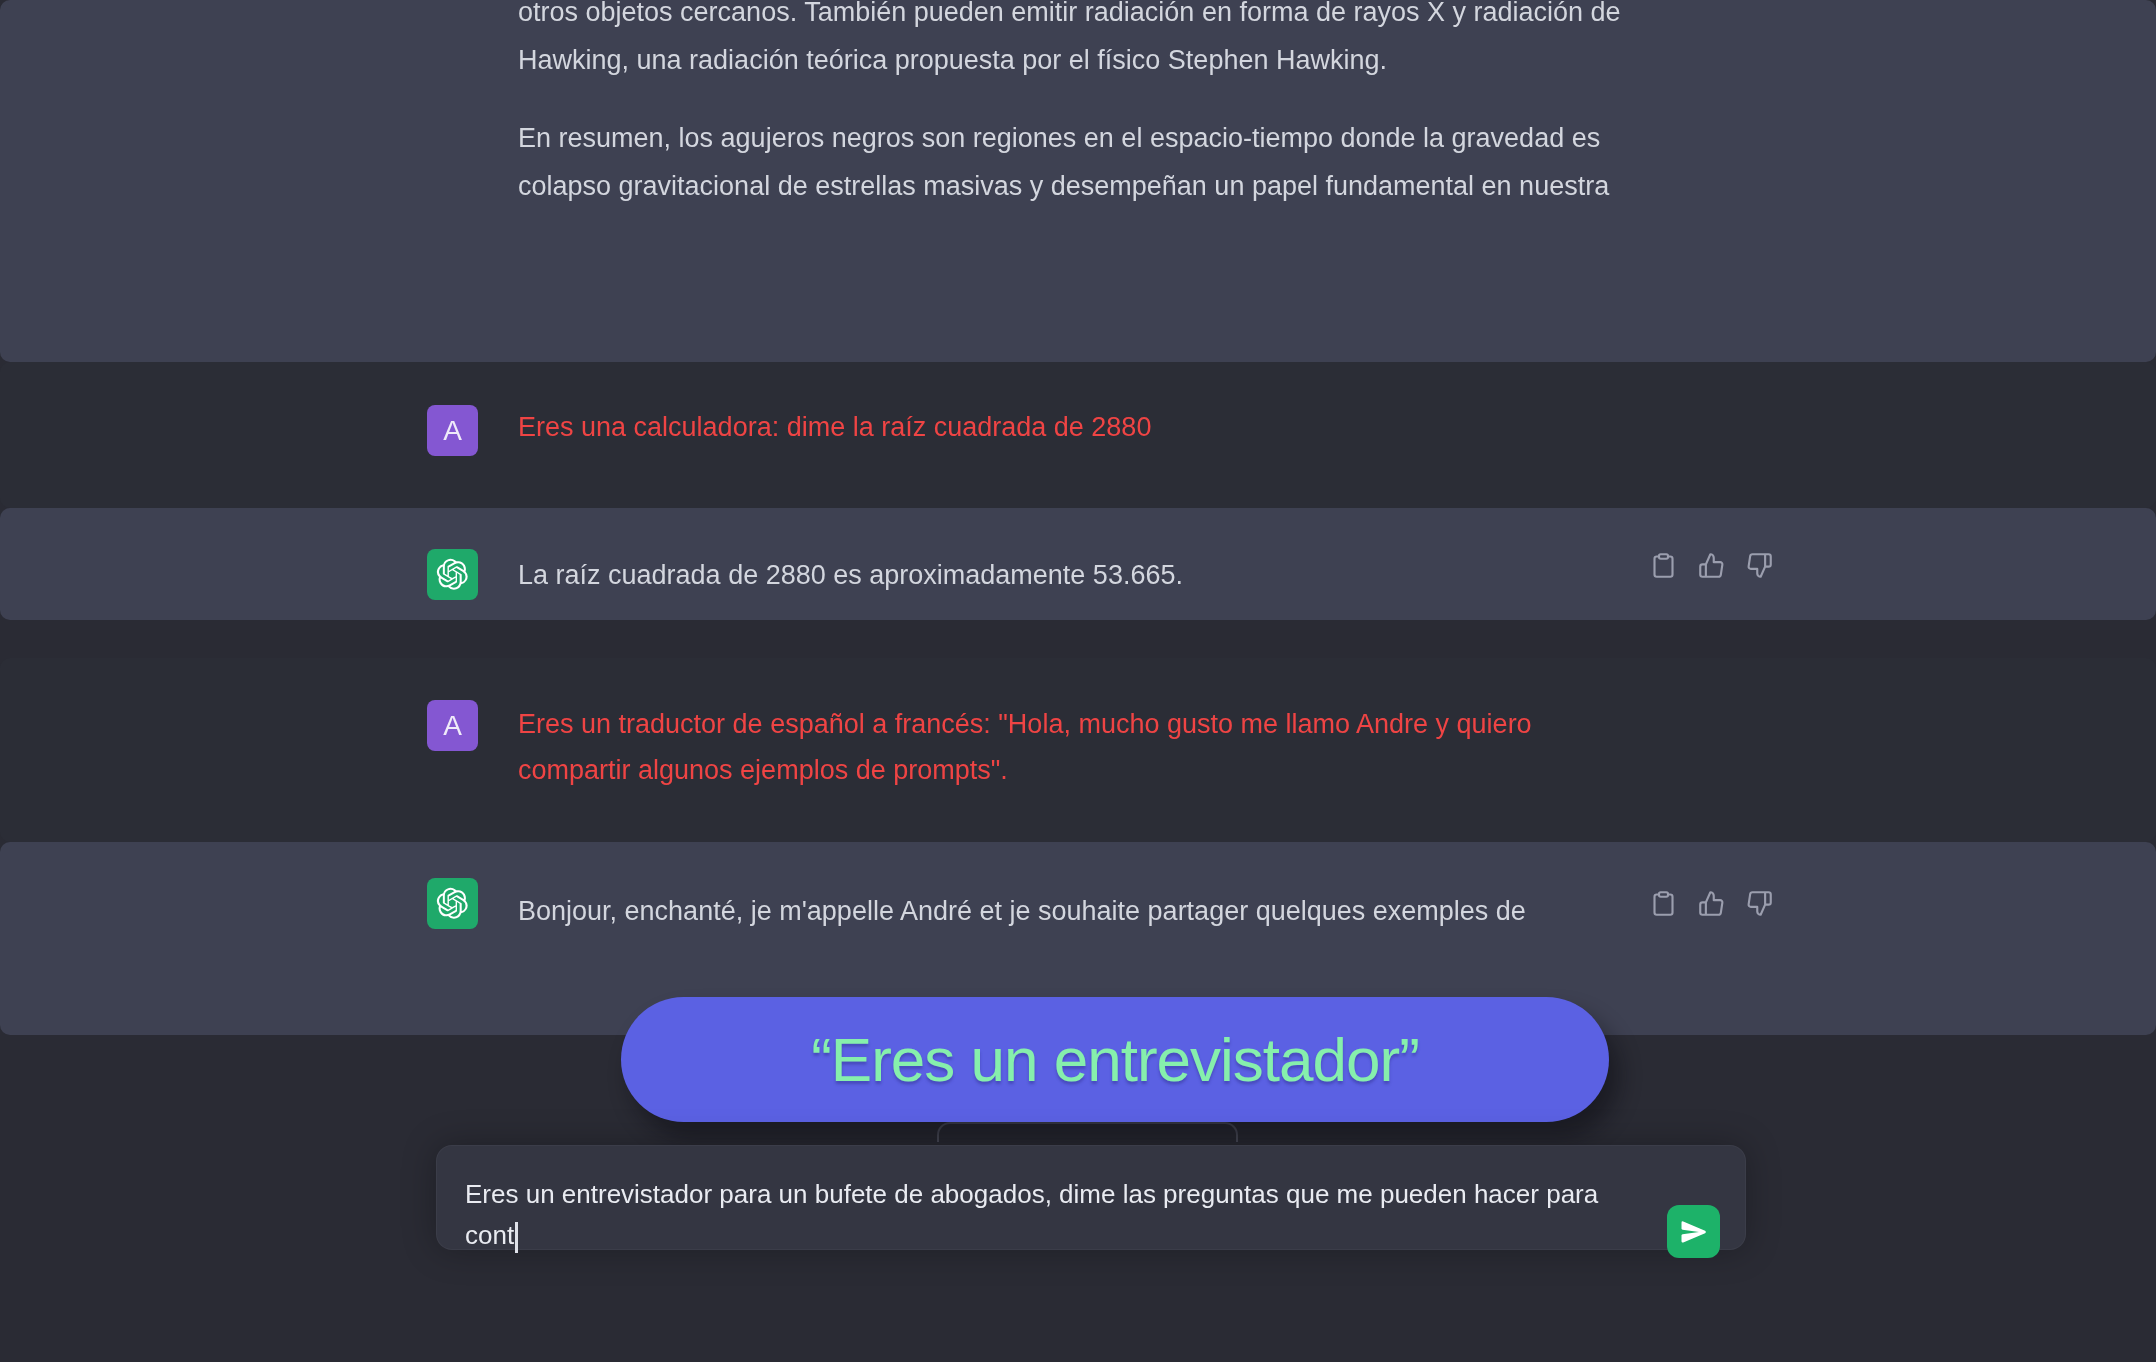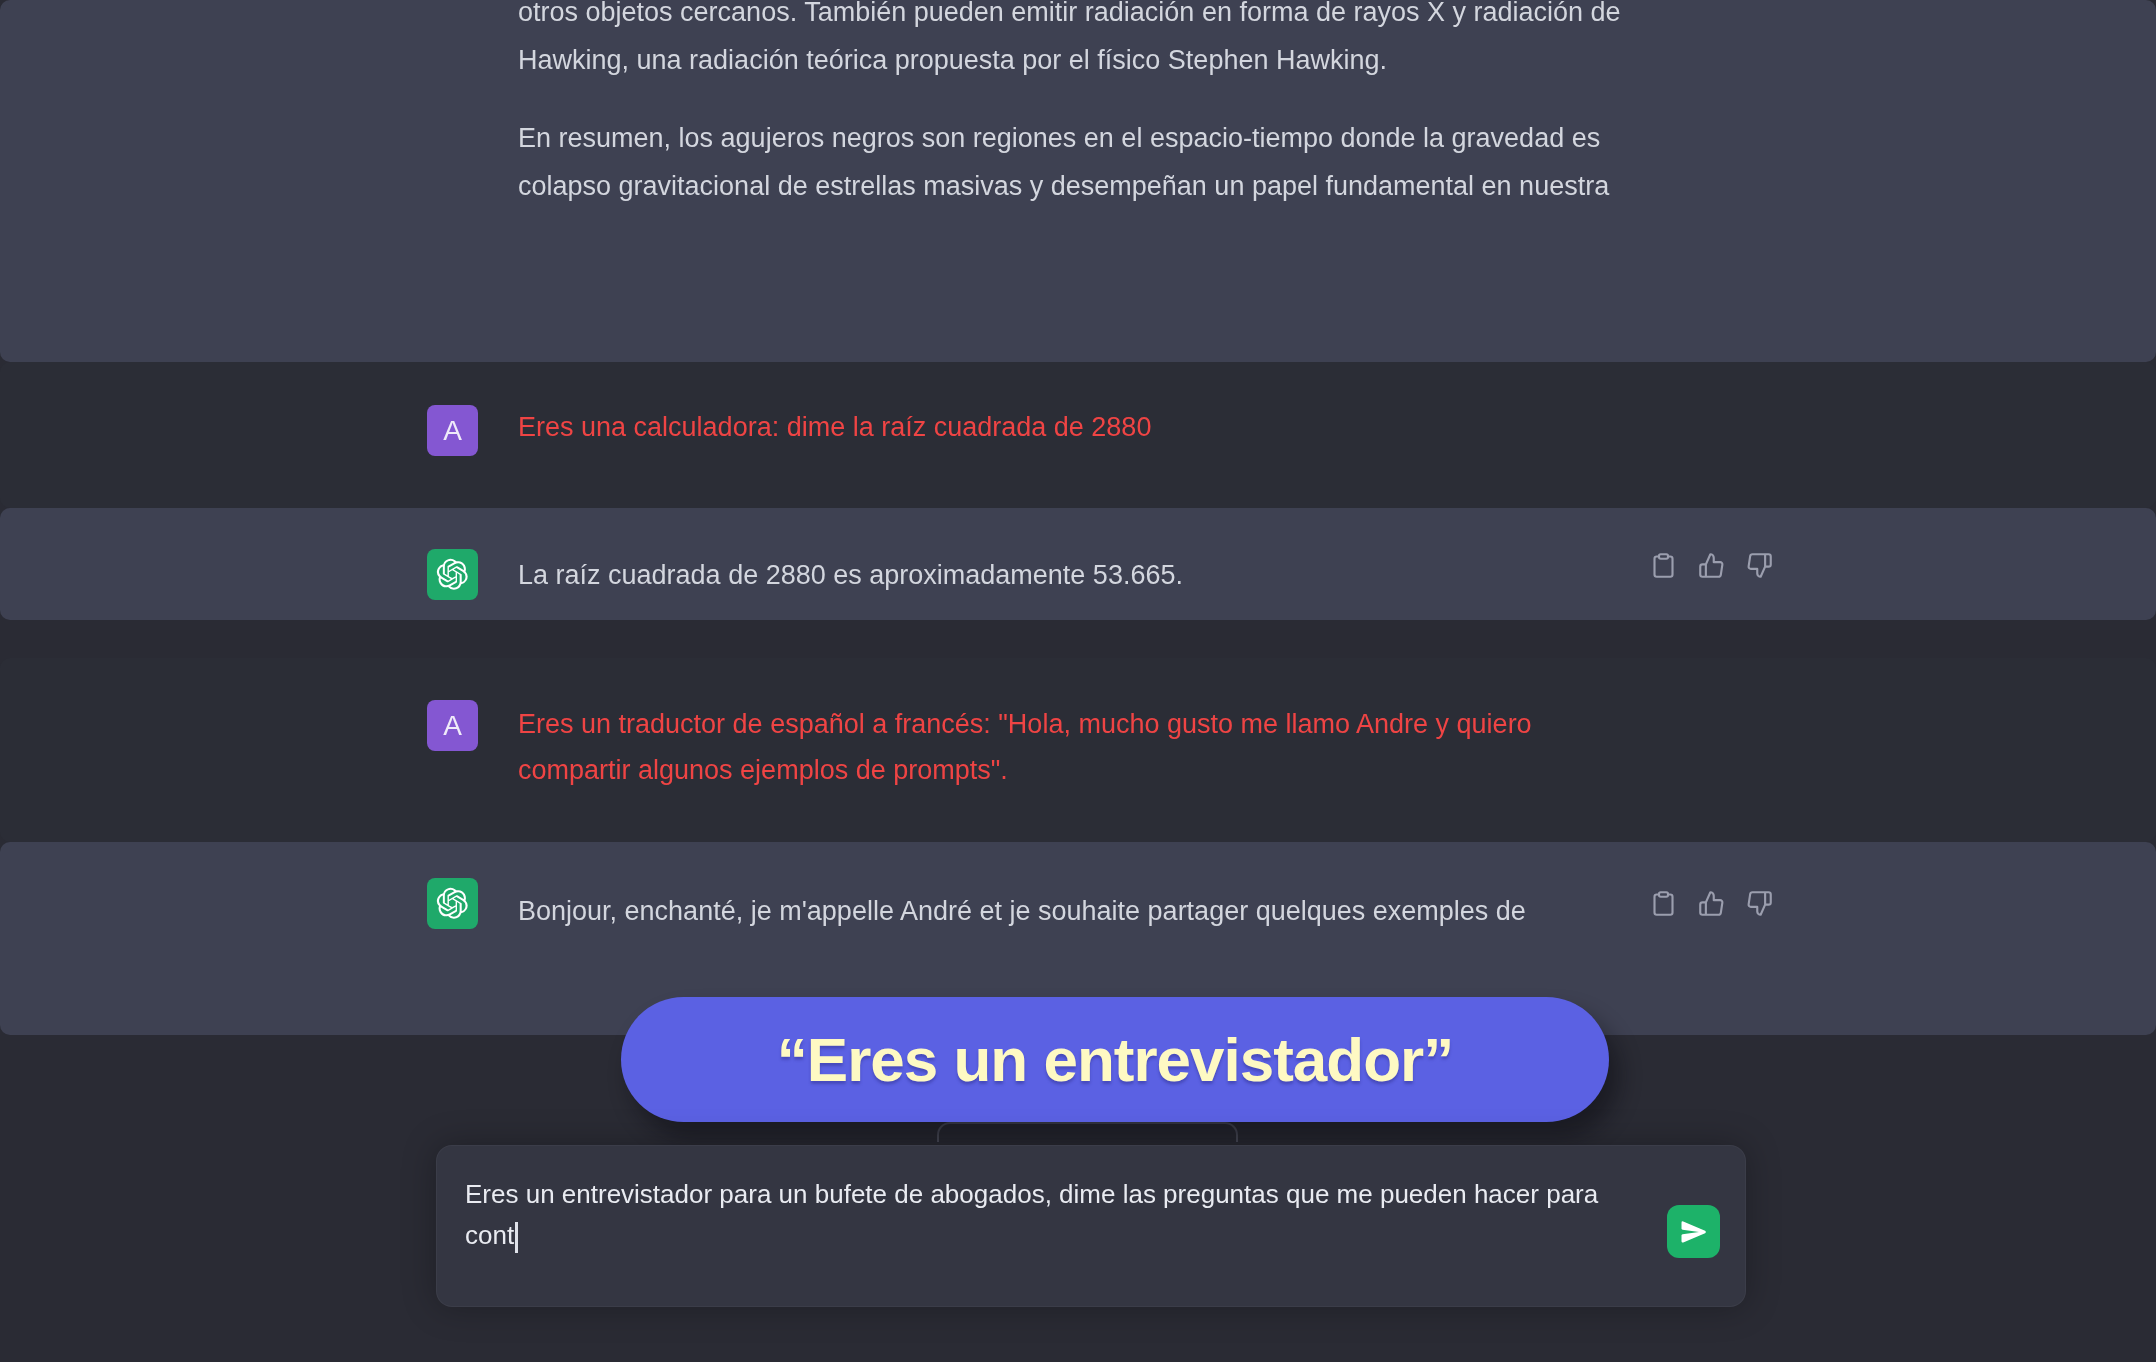--- a/index.html
+++ b/index.html
@@ -42,27 +42,27 @@
   }
 
   
   #caption-pill {
     position:absolute; left:621px; top:997px; width:988px; height:125px; z-index:2;
     background:#5b61e3; border-radius:63px;
     display:flex; align-items:center; justify-content:center;
     box-shadow:10px 16px 22px rgba(8,8,16,0.45);
   }
   #caption-pill .caption-text {
-    color:#fef9c3; font-size:62px; font-weight:700; letter-spacing:-1px;
+    color:#86efac; font-size:62px; font-weight:400; letter-spacing:-1px;
     text-shadow:0 3px 3px rgba(40,40,130,0.4); white-space:nowrap;
   }
 
   
   #composer {
-    position:absolute; left:436px; top:1145px; width:1310px; height:162px;
+    position:absolute; left:436px; top:1145px; width:1310px; height:105px;
     background:#343642; border-radius:16px; border:1px solid rgba(255,255,255,0.04);
     box-shadow:0 0 34px rgba(0,0,0,0.28); z-index:3;
   }
   #composer-text { position:absolute; left:28px; top:28px; width:1210px; color:#e9ebf1;
                    font-size:26px; line-height:41px; }
   .composer-line { white-space:nowrap; }
   #text-cursor { display:inline-block; width:3px; height:31px; background:#dfe2ea;
                  vertical-align:middle; margin-left:1px; }
   #send-button {
     position:absolute; left:1230px; top:59px; width:53px; height:53px;

